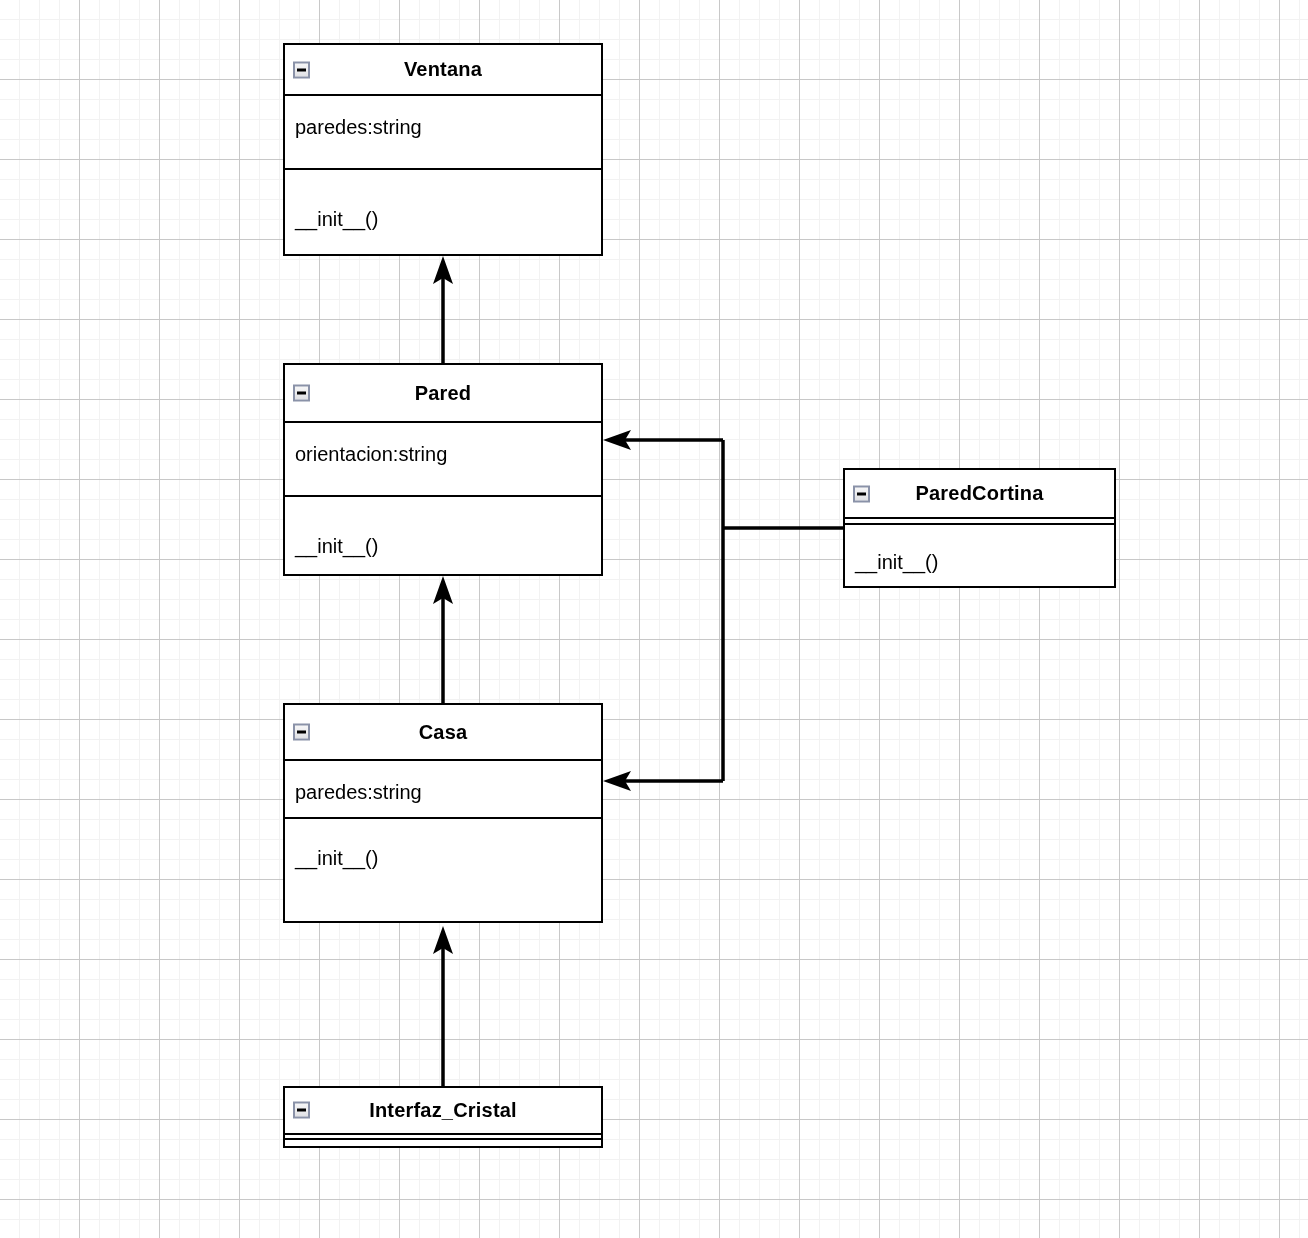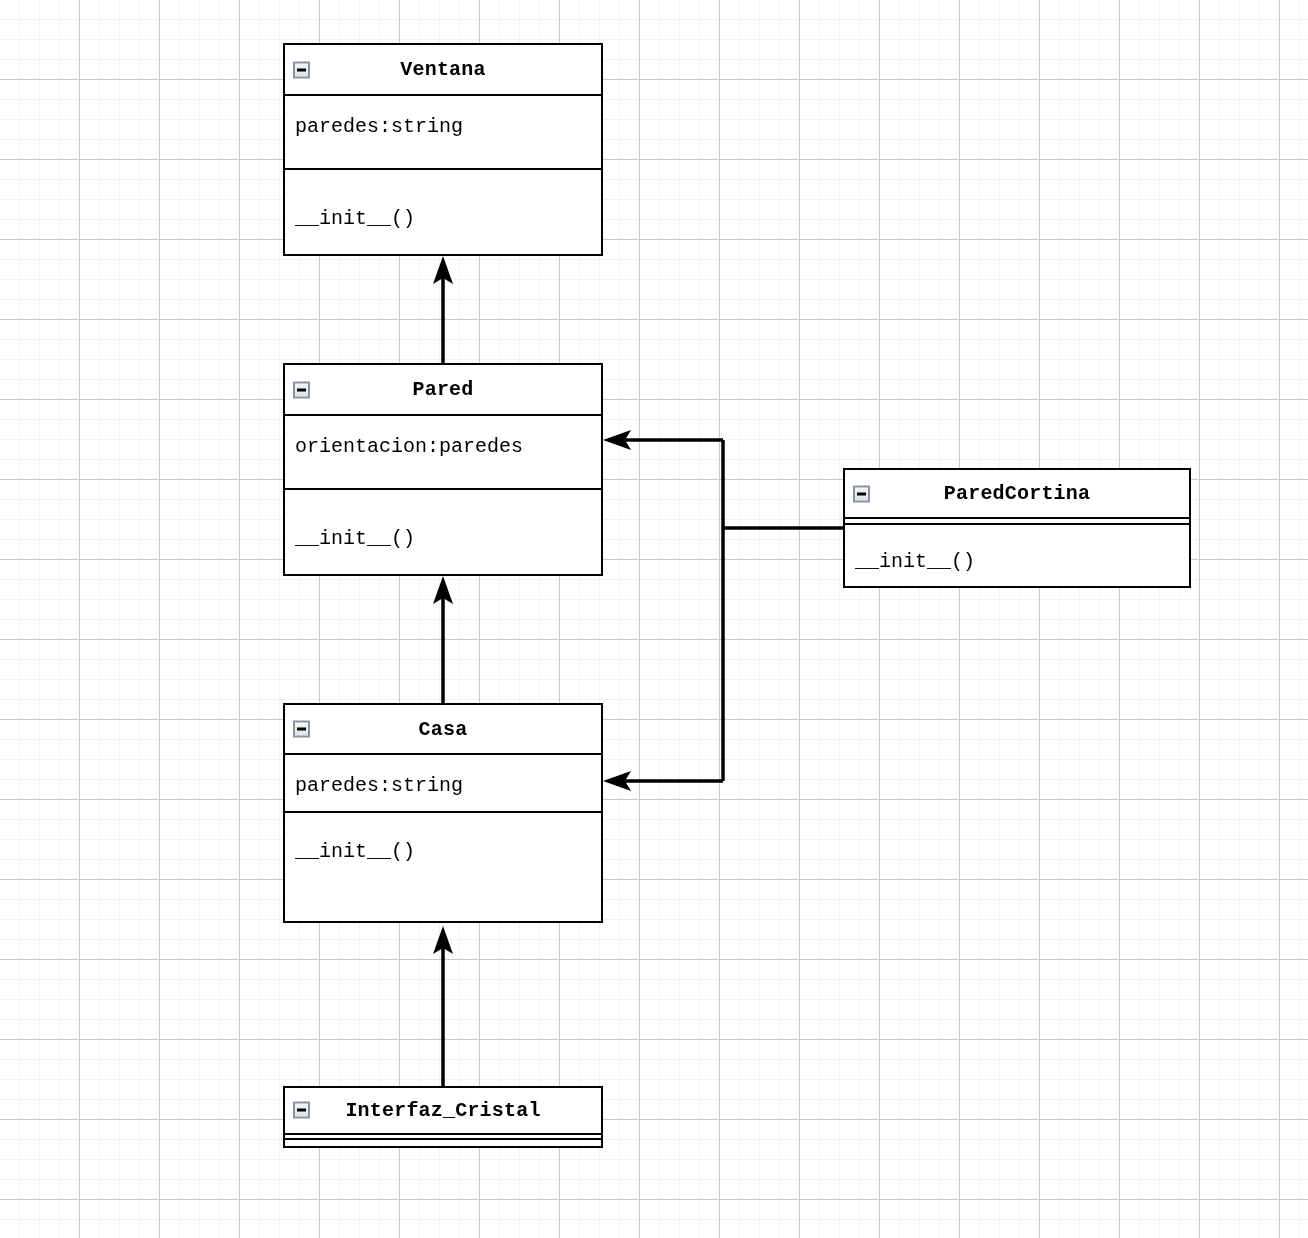--- a/index.html
+++ b/index.html
@@ -17,21 +17,21 @@
       linear-gradient(to right, #c8c8c8 1px, transparent 1px),
       linear-gradient(to bottom, #c8c8c8 1px, transparent 1px),
       linear-gradient(to right, #f2f2f2 1px, transparent 1px),
       linear-gradient(to bottom, #f2f2f2 1px, transparent 1px);
     background-size:
       80px 80px,
       80px 80px,
       20px 20px,
       20px 20px;
     background-position: -1px -1px, -1px -1px, -1px -1px, -1px -1px;
-    font-family: Liberation Mono, monospace;
+    font-family: Liberation Sans, sans-serif;
   }
   .uml-class {
     position: absolute;
     box-sizing: border-box;
     border: 2.5px solid #000000;
     background: #ffffff;
     display: flex;
     flex-direction: column;
   }
   .uml-header {
@@ -141,49 +141,49 @@
     </div>
     <div class="uml-section uml-section-sep" style="height:74px; padding-top:16px;">
       <div class="uml-line">paredes:string</div>
     </div>
     <div class="uml-section" style="flex:1; padding-top:34px;">
       <div class="uml-line">__init__()</div>
     </div>
   </div>
 
   <div class="uml-class" style="left:283px; top:363px; width:320px; height:213px;">
-    <div class="uml-header uml-header-sep" style="height:51px;">
+    <div class="uml-header uml-header-sep" style="height:58px;">
       <span class="collapse-icon">
         <span class="bar"></span>
       </span>
       <span>Pared</span>
     </div>
     <div class="uml-section uml-section-sep" style="height:74px; padding-top:16px;">
-      <div class="uml-line">orientacion:paredes</div>
+      <div class="uml-line">orientacion:string</div>
     </div>
     <div class="uml-section" style="flex:1; padding-top:34px;">
       <div class="uml-line">__init__()</div>
     </div>
   </div>
 
-  <div class="uml-class" style="left:843px; top:468px; width:348px; height:120px;">
+  <div class="uml-class" style="left:843px; top:468px; width:273px; height:120px;">
     <div class="uml-header uml-header-sep" style="height:49px;">
       <span class="collapse-icon">
         <span class="bar"></span>
       </span>
       <span>ParedCortina</span>
     </div>
     <div class="uml-section uml-section-sep uml-empty-thin"></div>
     <div class="uml-section" style="flex:1; padding-top:22px;">
       <div class="uml-line">__init__()</div>
     </div>
   </div>
 
   <div class="uml-class" style="left:283px; top:703px; width:320px; height:220px;">
-    <div class="uml-header uml-header-sep" style="height:50px;">
+    <div class="uml-header uml-header-sep" style="height:56px;">
       <span class="collapse-icon">
         <span class="bar"></span>
       </span>
       <span>Casa</span>
     </div>
     <div class="uml-section uml-section-sep" style="height:58px; padding-top:16px;">
       <div class="uml-line">paredes:string</div>
     </div>
     <div class="uml-section" style="flex:1; padding-top:24px;">
       <div class="uml-line">__init__()</div>

